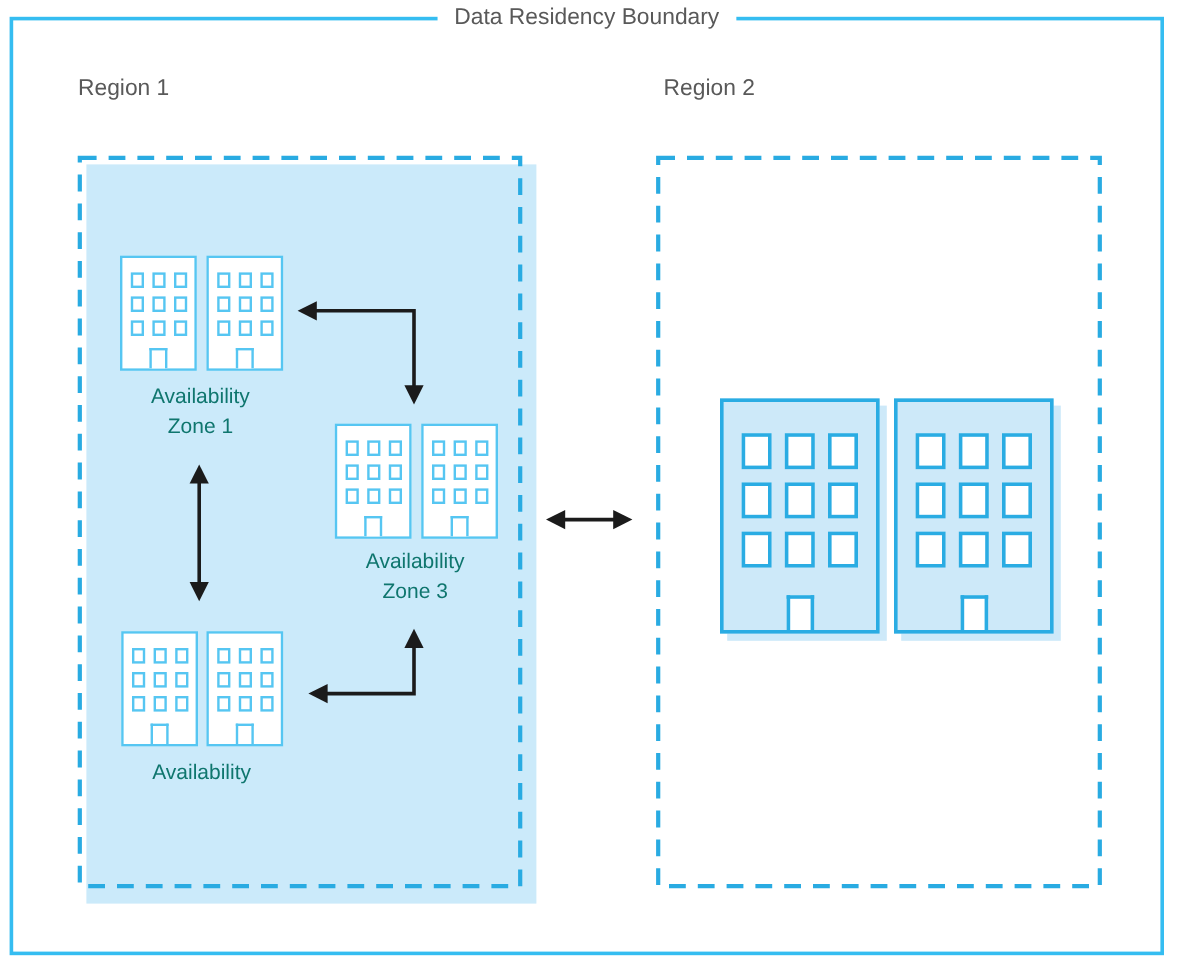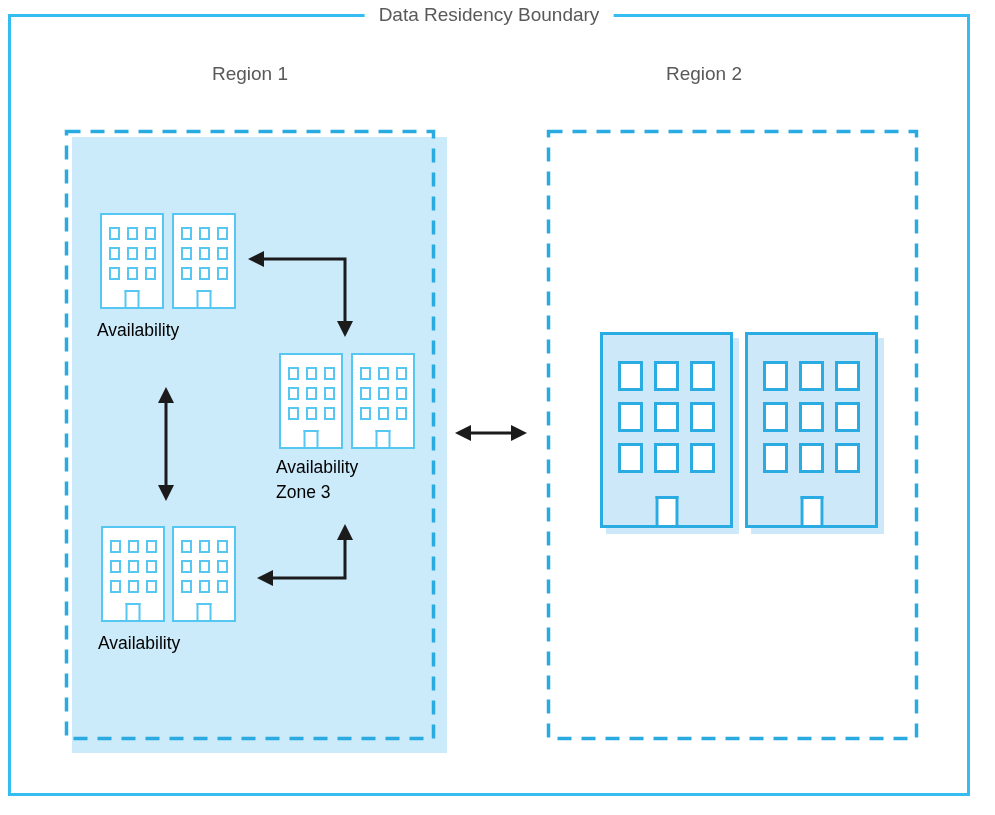--- a/index.html
+++ b/index.html
@@ -6,23 +6,23 @@
   body{font-family:"Liberation Sans", sans-serif;}
   #canvas{position:relative;width:995px;height:815px;background:#ffffff;overflow:hidden;border-radius:31px;}
 
   
   .outer-box{position:absolute;left:8px;top:14px;width:962px;height:782px;
     border:3px solid #35BDF1;box-sizing:border-box;}
   .boundary-title{position:absolute;left:50%;top:-13px;transform:translateX(-50%);
     background:#ffffff;padding:0 14px;font-size:19px;color:#595959;white-space:nowrap;}
 
   
-  .region-label{position:absolute;font-size:19px;color:#595959;text-align:center;width:370px;top:63px;}
+  .region-label{position:absolute;font-size:19px;color:#595959;text-align:left;width:370px;top:63px;}
   .region1-label{left:65px;}
-  .region2-label{left:519px;}
+  .region2-label{left:553px;}
 
   
   .region1-fill{position:absolute;left:72px;top:137px;width:375px;height:616px;background:#CBEAFA;}
 
   
   .bldg-sm{position:absolute;width:64px;height:96px;box-sizing:border-box;
     background:#ffffff;border:2px solid #56C6F2;}
   .bldg-sm .windows{display:grid;grid-template-columns:repeat(3,11px);
     grid-auto-rows:13px;gap:7px 7px;justify-content:center;margin-top:12px;}
   .bldg-sm .windows span{display:block;width:11px;height:13px;box-sizing:border-box;
@@ -34,22 +34,22 @@
   .bldg-lg{position:absolute;width:133px;height:196px;box-sizing:border-box;
     background:#CDE9F9;border:3px solid #2AACE3;box-shadow:6px 6px 0 0 #CDE9F9;}
   .bldg-lg .windows{display:grid;grid-template-columns:repeat(3,25px);
     grid-auto-rows:30px;gap:11px 11px;justify-content:center;margin-top:26px;}
   .bldg-lg .windows span{display:block;width:25px;height:30px;box-sizing:border-box;
     border:3px solid #2AACE3;background:#ffffff;}
   .bldg-lg .door{position:absolute;bottom:0;left:50%;transform:translateX(-50%);
     width:23px;height:29px;box-sizing:border-box;border:3px solid #2AACE3;border-bottom:none;background:#ffffff;}
 
   
-  .zone-label{position:absolute;width:140px;text-align:left;font-size:17.5px;
-    line-height:25px;color:#000000;}
+  .zone-label{position:absolute;width:140px;text-align:center;font-size:17.5px;
+    line-height:25px;color:#0f766e;}
   .zone1-label{left:97px;top:318px;}
   .zone3-label{left:276px;top:455px;}
   .zone2-label{left:98px;top:631px;}
 
   
   svg.overlay{position:absolute;left:0;top:0;width:995px;height:815px;pointer-events:none;}
 </style>
 </head>
 <body>
 
@@ -118,20 +118,21 @@
         <span></span>
         <span></span>
         <span></span>
         <span></span>
         <span></span>
     </div>
     <div class="door"></div>
   </div>
   <div class="zone-label zone1-label">
     <div>Availability</div>
+    <div>Zone 1</div>
   </div>
 
   <div class="bldg-sm" style="left:279px;top:353px;">
     <div class="windows">
       <span></span>
         <span></span>
         <span></span>
         <span></span>
         <span></span>
         <span></span>

